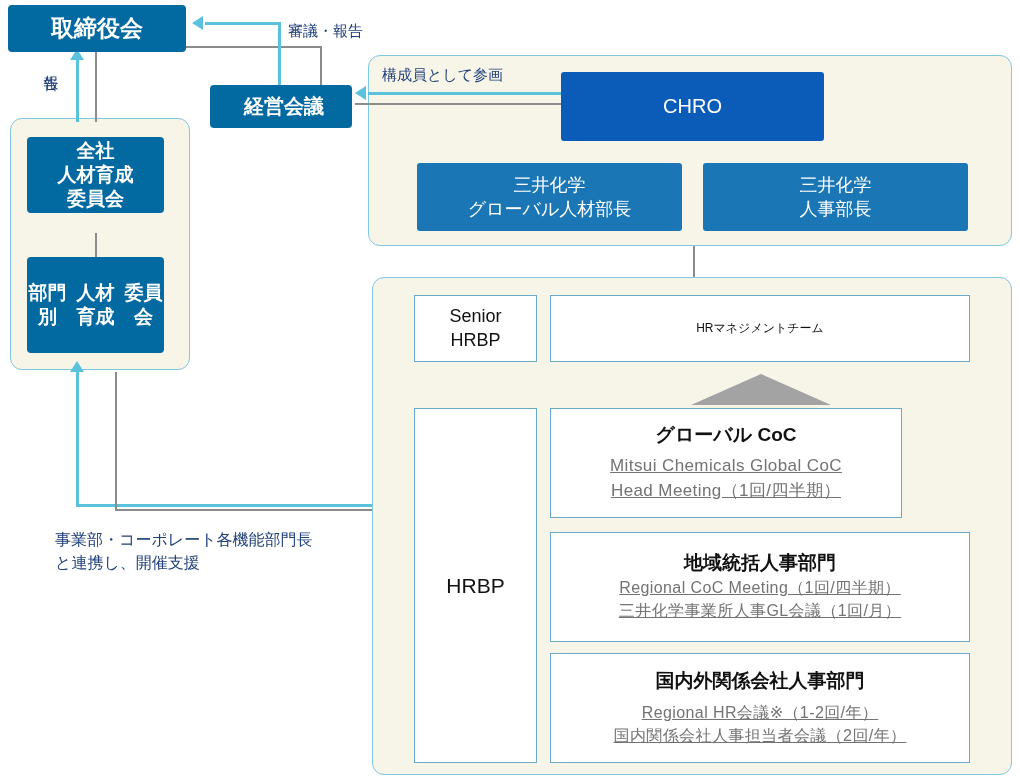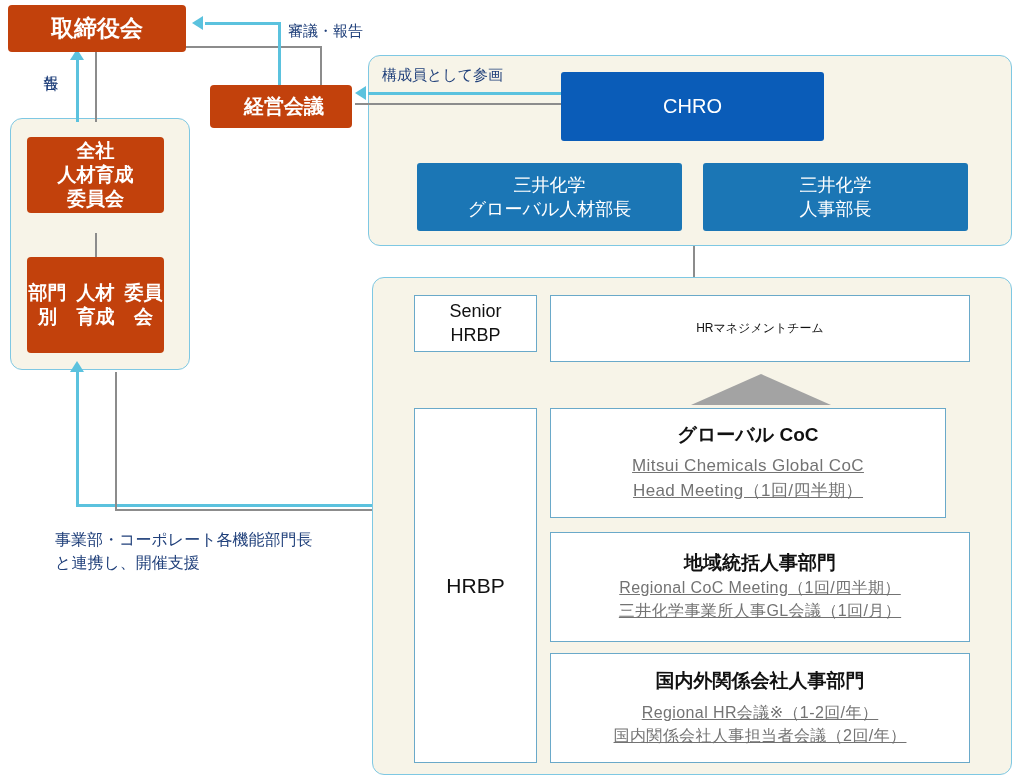--- a/index.html
+++ b/index.html
@@ -10,21 +10,21 @@
   #stage{
     position:relative;
     width:1020px;
     height:780px;
     overflow:hidden;
     background:#ffffff;
   }
   
   .navy-box{
     position:absolute;
-    background:#c2410c;
+    background:#0369a1;
     color:#ffffff;
     border-radius:4px;
     display:flex;
     align-items:center;
     justify-content:center;
     text-align:center;
     font-weight:bold;
     line-height:1.28;
     box-sizing:border-box;
   }
@@ -188,34 +188,34 @@
   <div class="midblue-box" style="left:417px;top:163px;width:265px;height:68px;font-size:18px;flex-direction:column;">
     <span>三井化学</span>
     <span>グローバル人材部長</span>
   </div>
 
   <div class="midblue-box" style="left:703px;top:163px;width:265px;height:68px;font-size:18px;flex-direction:column;">
     <span>三井化学</span>
     <span>人事部長</span>
   </div>
 
-  <div class="white-card" style="left:414px;top:295px;width:123px;height:57px;">
+  <div class="white-card" style="left:414px;top:295px;width:123px;height:67px;">
     <div class="card-title" style="font-size:18px;font-weight:normal;">Senior</div>
     <div class="card-title" style="font-size:18px;font-weight:normal;">HRBP</div>
   </div>
 
   <div class="white-card" style="left:550px;top:295px;width:420px;height:67px;">
     <div class="card-title" style="font-size:12px;font-weight:normal;">HRマネジメントチーム</div>
   </div>
 
   <div class="white-card" style="left:414px;top:408px;width:123px;height:355px;">
     <div class="card-title" style="font-size:21px;font-weight:normal;">HRBP</div>
   </div>
 
-  <div class="white-card" style="left:550px;top:408px;width:396px;height:110px;padding:6px 8px;">
+  <div class="white-card" style="left:550px;top:408px;width:352px;height:110px;padding:6px 8px;">
     <div class="card-title" style="font-size:19px;margin-bottom:7px;">グローバル CoC</div>
     <div class="card-sub" style="font-size:17px;">Mitsui Chemicals Global CoC</div>
     <div class="card-sub" style="font-size:17px;">Head Meeting（1回/四半期）</div>
   </div>
 
   <div class="white-card" style="left:550px;top:532px;width:420px;height:110px;padding:6px 8px;">
     <div class="card-title" style="font-size:19px;">地域統括人事部門</div>
     <div class="card-sub" style="font-size:16px;">Regional CoC Meeting（1回/四半期）</div>
     <div class="card-sub" style="font-size:16px;">三井化学事業所人事GL会議（1回/月）</div>
   </div>

